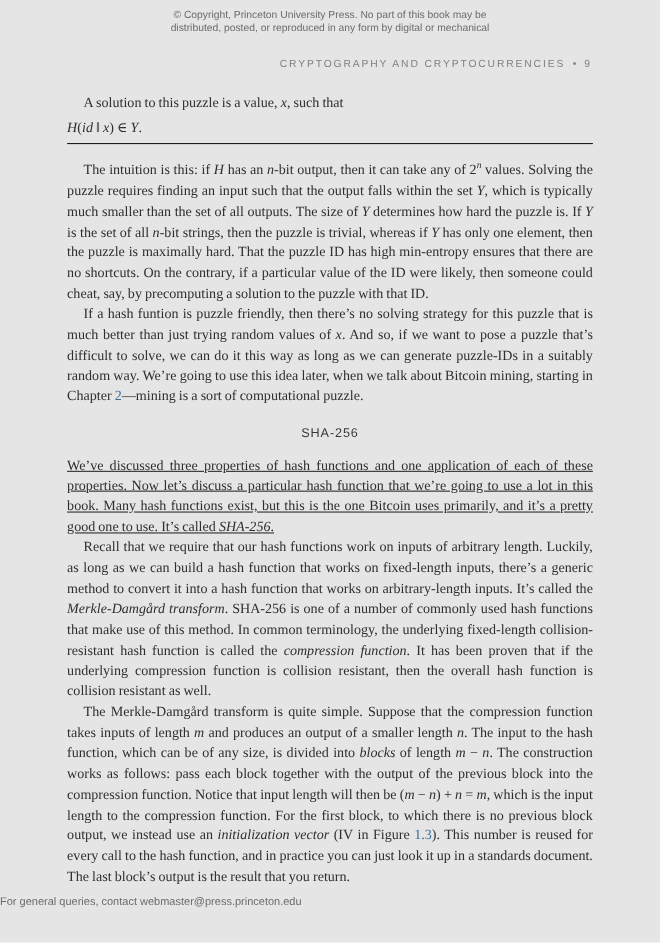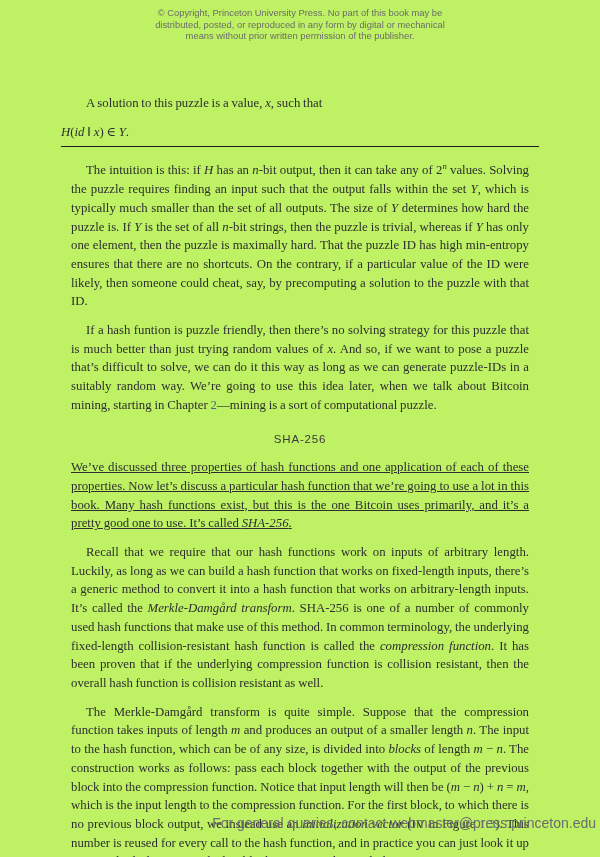--- a/index.html
+++ b/index.html
@@ -7,21 +7,21 @@
     padding: 0;
     width: 600px;
     height: 857px;
     background: #ffffff;
     overflow: hidden;
   }
   .page {
     position: relative;
     width: 600px;
     height: 857px;
-    background: #bef264;
+    background: #e5e5e5;
   }
   .copyright {
     position: absolute;
     top: 7px;
     left: 0;
     right: 0;
     text-align: center;
     font-family: "Liberation Sans", sans-serif;
     font-size: 9.4px;
     line-height: 11.6px;
@@ -47,21 +47,21 @@
     top: 84px;
     width: 478px;
     font-family: "Liberation Serif", "DejaVu Serif", serif;
     font-size: 12.8px;
     line-height: 18.7px;
     color: var(--text, #2e2e2e);
     text-align: justify;
     word-spacing: -0.4px;
   }
   .para {
-    margin: 10px;
+    margin: 0;
     text-indent: 15px;
   }
   .para.noindent { text-indent: 0; text-decoration: underline; }
   .formula {
     text-align: left;
     text-indent: 0;
     margin: 4px 0 5px;
   }
   .rule {
     height: 0;
@@ -83,37 +83,39 @@
     vertical-align: super;
     line-height: 0;
   }
   .it { font-style: italic; }
   .xref { color: var(--link, #3f6d99); }
   .footer {
     position: absolute;
     top: 815px;
     left: 0;
     right: 4px;
-    text-align: right;
+    text-align: left;
     font-family: "Liberation Sans", sans-serif;
-    font-size: 14px;
+    font-size: 10px;
     color: var(--muted, #6b6b6b);
   }
 </style>
 </head>
 <body>
 
 <div class="page">
 
   <div class="copyright">
     <div>© Copyright, Princeton University Press. No part of this book may be</div>
     <div>distributed, posted, or reproduced in any form by digital or mechanical</div>
-    <div>means without prior written permission of the publisher.</div>
   </div>
 
+  <div class="running-head">
+    <span>CRYPTOGRAPHY AND CRYPTOCURRENCIES</span><span class="bullet">•</span><span>9</span>
+  </div>
 
   <div class="text-block">
     <p class="para indent"><span>A solution to this puzzle is a value, </span><span class="it">x</span><span>, such that</span></p>
     <div class="formula"><span class="it">H</span><span>(</span><span class="it">id</span><span> ‖ </span><span class="it">x</span><span>) ∈ </span><span class="it">Y</span><span>.</span></div>
     <div class="rule"></div>
     <div>
         <p class="para indent"><span>The intuition is this: if </span><span class="it">H</span><span> has an </span><span class="it">n</span><span>-bit output, then it can take any of 2</span><sup class="it">n</sup><span> values. Solving the puzzle requires finding an input such that the output falls within the set </span><span class="it">Y</span><span>, which is typically much smaller than the set of all outputs. The size of </span><span class="it">Y</span><span> determines how hard the puzzle is. If </span><span class="it">Y</span><span> is the set of all </span><span class="it">n</span><span>-bit strings, then the puzzle is trivial, whereas if </span><span class="it">Y</span><span> has only one element, then the puzzle is maximally hard. That the puzzle ID has high min-entropy ensures that there are no shortcuts. On the contrary, if a particular value of the ID were likely, then someone could cheat, say, by precomputing a solution to the puzzle with that ID.</span></p>
         <p class="para indent"><span>If a hash funtion is puzzle friendly, then there’s no solving strategy for this puzzle that is much better than just trying random values of </span><span class="it">x</span><span>. And so, if we want to pose a puzzle that’s difficult to solve, we can do it this way as long as we can generate puzzle-IDs in a suitably random way. We’re going to use this idea later, when we talk about Bitcoin mining, starting in Chapter </span><span class="xref">2</span><span>—mining is a sort of computational puzzle.</span></p>
       </div>
     <h2 class="section-heading">SHA-256</h2>

